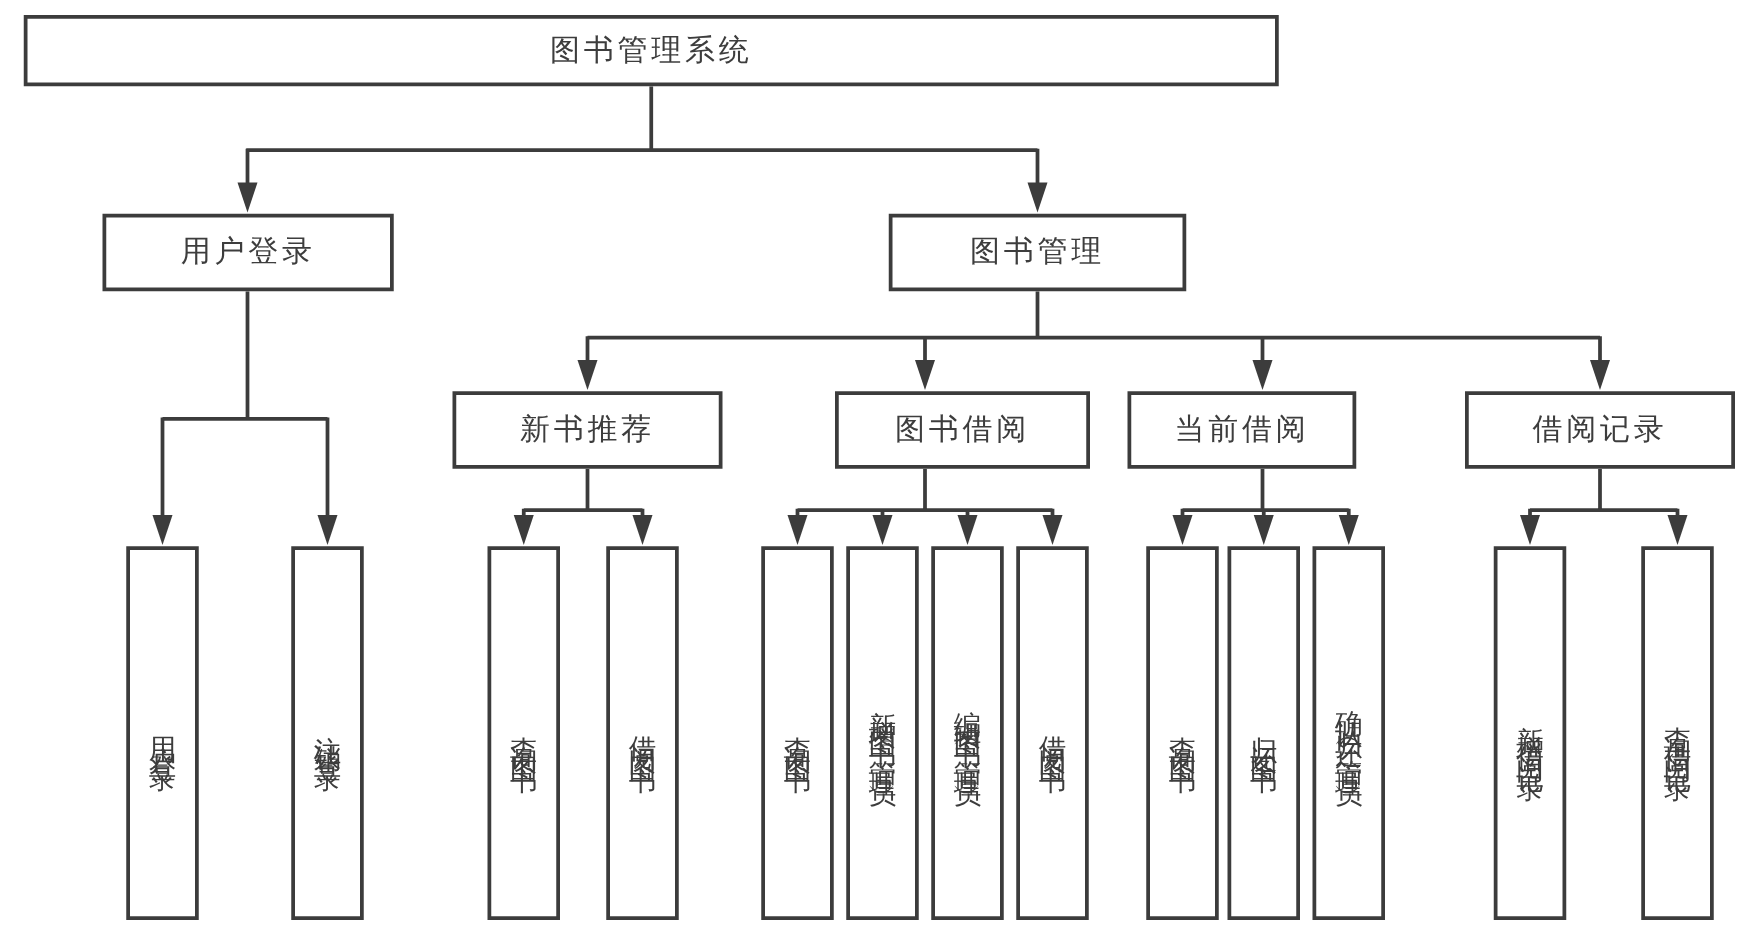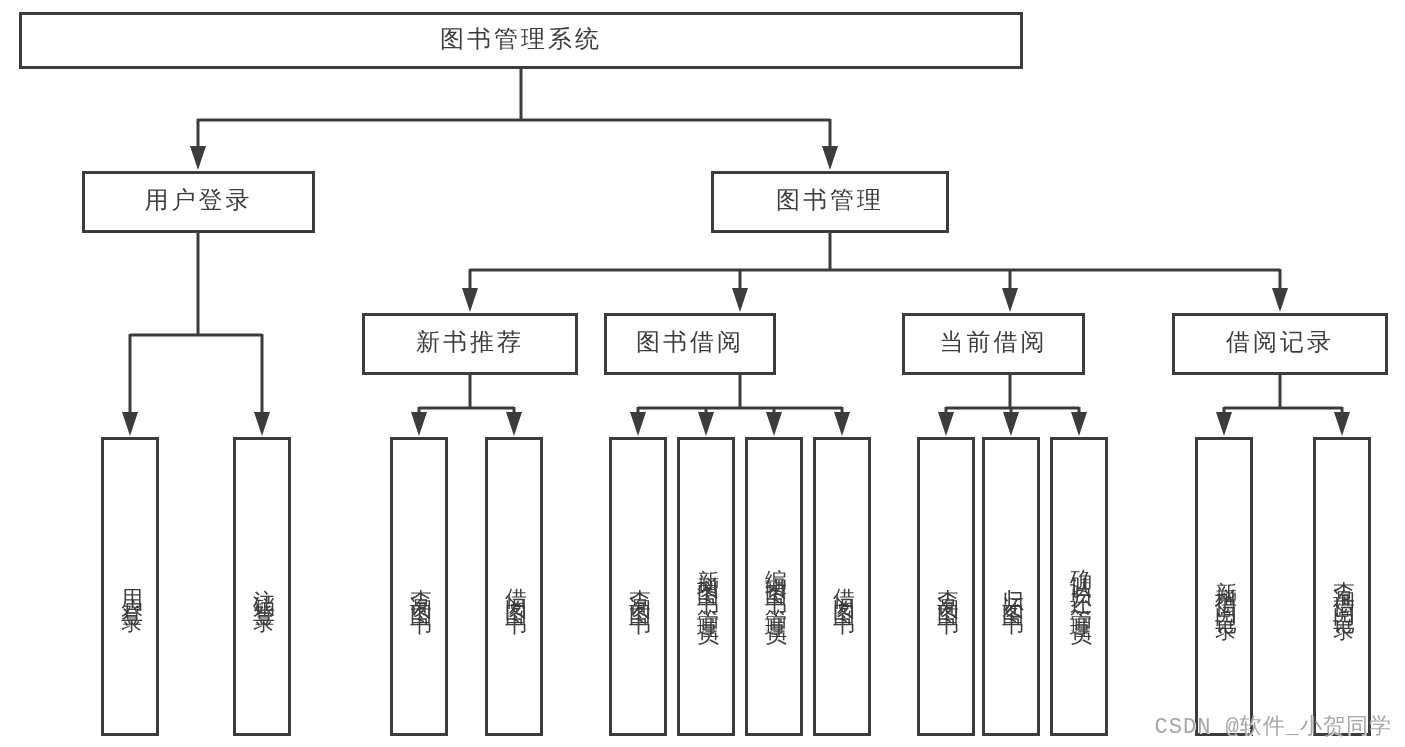--- a/index.html
+++ b/index.html
@@ -2,21 +2,21 @@
 <html><head>
 <meta charset="utf-8">
 <style>
   html, body { margin: 0; padding: 0; background: #ffffff; }
   .stage {
     position: relative;
     width: 1405px;
     height: 747px;
     background: #ffffff;
     overflow: hidden;
-    font-family: Liberation Mono, monospace;
+    font-family: Liberation Serif, serif;
   }
   .edges {
     position: absolute;
     left: 0; top: 0;
     width: 1405px; height: 747px;
   }
   .node {
     position: absolute;
     box-sizing: border-box;
     border: 3px solid #3c3c3c;
@@ -104,21 +104,21 @@
   <div class="node" style="left:82px; top:171px; width:233px; height:62px">
     <span class="h-label">用户登录</span>
   </div>
   <div class="node" style="left:362px; top:313px; width:216px; height:62px">
     <span class="h-label">新书推荐</span>
   </div>
 
   <div class="node" style="left:711px; top:171px; width:238px; height:62px">
     <span class="h-label">图书管理</span>
   </div>
-  <div class="node" style="left:604px; top:313px; width:172px; height:62px">
+  <div class="node" style="left:668px; top:313px; width:204px; height:62px">
     <span class="h-label">图书借阅</span>
   </div>
   <div class="node" style="left:902px; top:313px; width:183px; height:62px">
     <span class="h-label">当前借阅</span>
   </div>
   <div class="node" style="left:1172px; top:313px; width:216px; height:62px">
     <span class="h-label">借阅记录</span>
   </div>
 
   <div class="node leaf" style="left:101px; top:437px">
@@ -158,15 +158,14 @@
     <span class="v-label">确认归还（管理员）</span>
   </div>
 
   <div class="node leaf" style="left:1195px; top:437px">
     <span class="v-label">新增借阅记录</span>
   </div>
   <div class="node leaf" style="left:1313px; top:437px">
     <span class="v-label">查询借阅记录</span>
   </div>
 
-  <div class="watermark">CSDN @软件_小贺同学</div>
 
 </div>
 
 </body></html>

